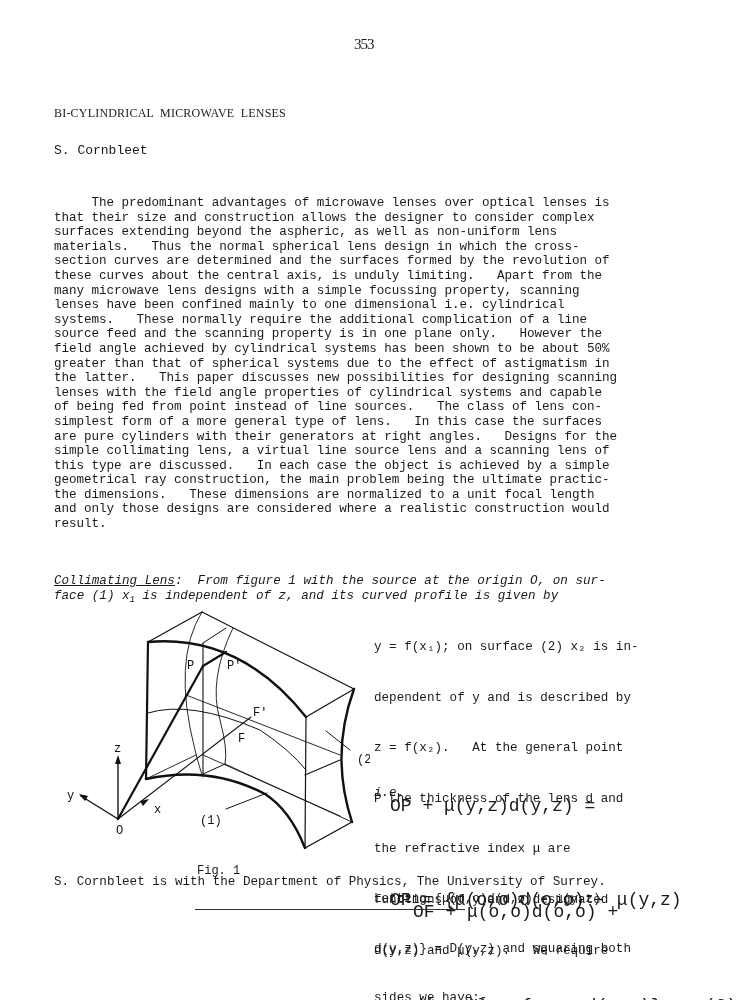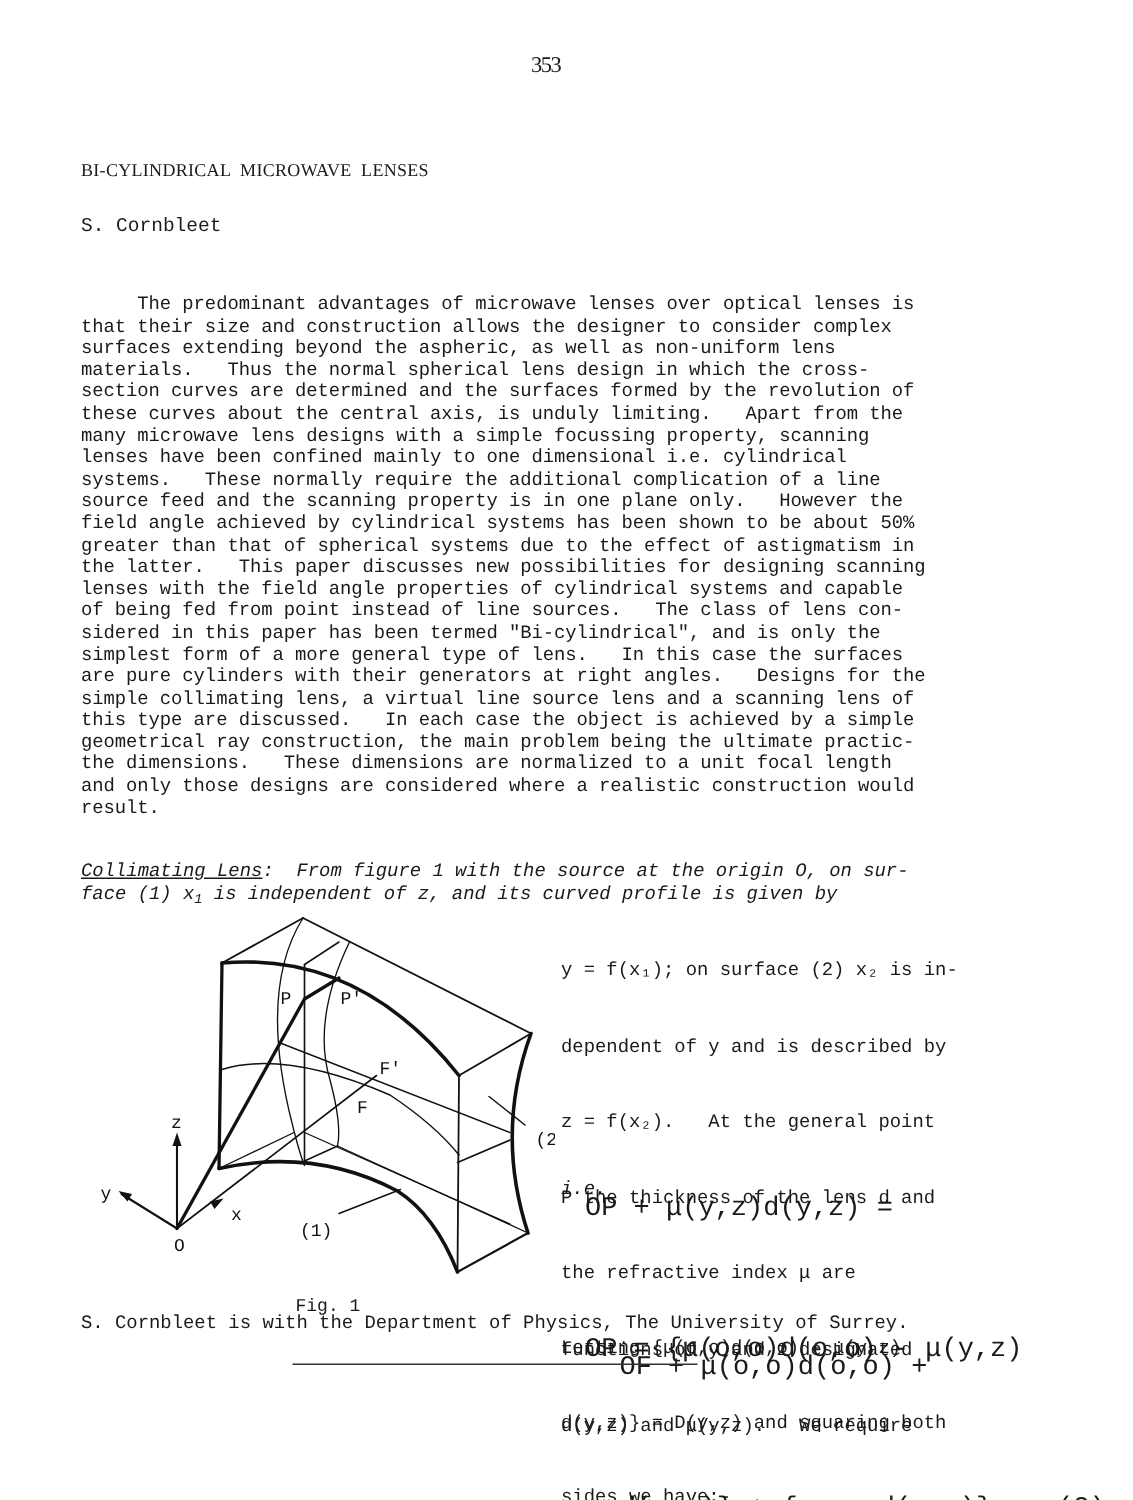--- a/index.html
+++ b/index.html
@@ -40,21 +40,20 @@
   <div>these curves about the central axis, is unduly limiting.   Apart from the</div>
   <div>many microwave lens designs with a simple focussing property, scanning</div>
   <div>lenses have been confined mainly to one dimensional i.e. cylindrical</div>
   <div>systems.   These normally require the additional complication of a line</div>
   <div>source feed and the scanning property is in one plane only.   However the</div>
   <div>field angle achieved by cylindrical systems has been shown to be about 50%</div>
   <div>greater than that of spherical systems due to the effect of astigmatism in</div>
   <div>the latter.   This paper discusses new possibilities for designing scanning</div>
   <div>lenses with the field angle properties of cylindrical systems and capable</div>
   <div>of being fed from point instead of line sources.   The class of lens con-</div>
-  <div>sidered in this paper has been termed "Bi-cylindrical", and is only the</div>
   <div>simplest form of a more general type of lens.   In this case the surfaces</div>
   <div>are pure cylinders with their generators at right angles.   Designs for the</div>
   <div>simple collimating lens, a virtual line source lens and a scanning lens of</div>
   <div>this type are discussed.   In each case the object is achieved by a simple</div>
   <div>geometrical ray construction, the main problem being the ultimate practic-</div>
   <div>the dimensions.   These dimensions are normalized to a unit focal length</div>
   <div>and only those designs are considered where a realistic construction would</div>
   <div>result.</div>
 </div>
 

